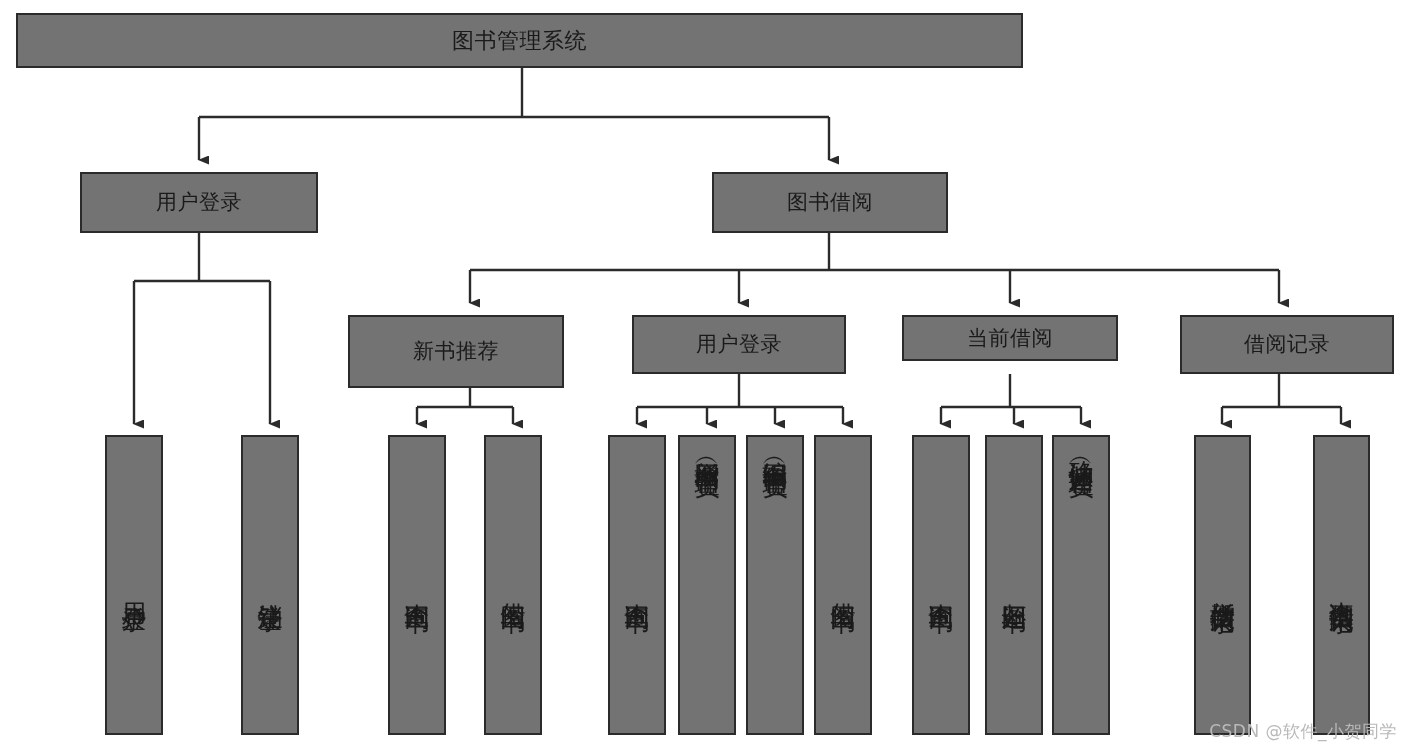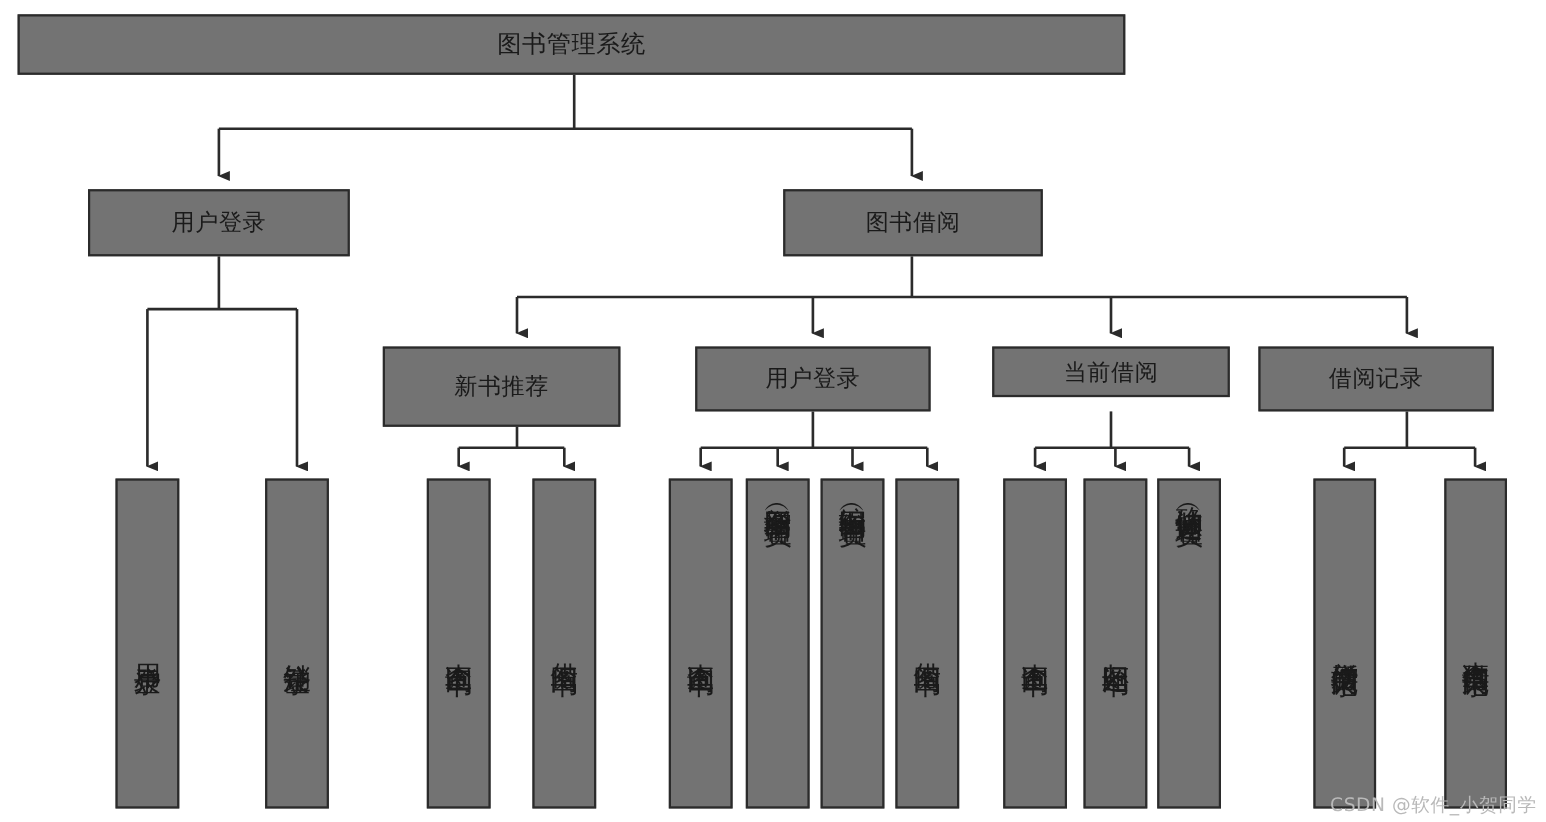--- a/index.html
+++ b/index.html
@@ -148,21 +148,21 @@
 
   <div class="node horiz" style="left:348px; top:315px; width:216px; height:73px;">
     <span class="node-label">新书推荐</span>
   </div>
   <div class="node horiz" style="left:632px; top:315px; width:214px; height:59px;">
     <span class="node-label">用户登录</span>
   </div>
   <div class="node horiz" style="left:902px; top:315px; width:216px; height:46px;">
     <span class="node-label">当前借阅</span>
   </div>
-  <div class="node horiz" style="left:1144px; top:315px; width:214px; height:59px;">
+  <div class="node horiz" style="left:1180px; top:315px; width:214px; height:59px;">
     <span class="node-label">借阅记录</span>
   </div>
 
   <div class="node vert centered" style="left:105px; top:435px; width:58px; height:300px;">
     <span class="node-label">用户登录</span>
   </div>
   <div class="node vert centered" style="left:241px; top:435px; width:58px; height:300px;">
     <span class="node-label">注销登录</span>
   </div>
 

